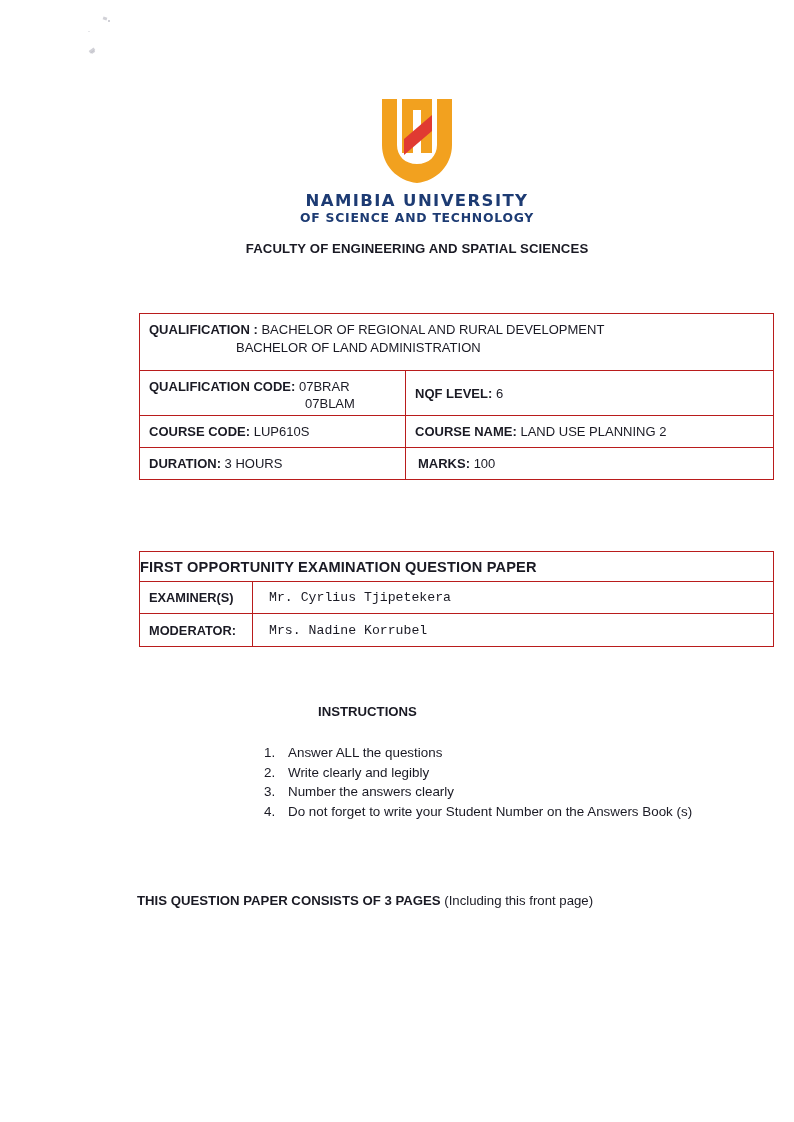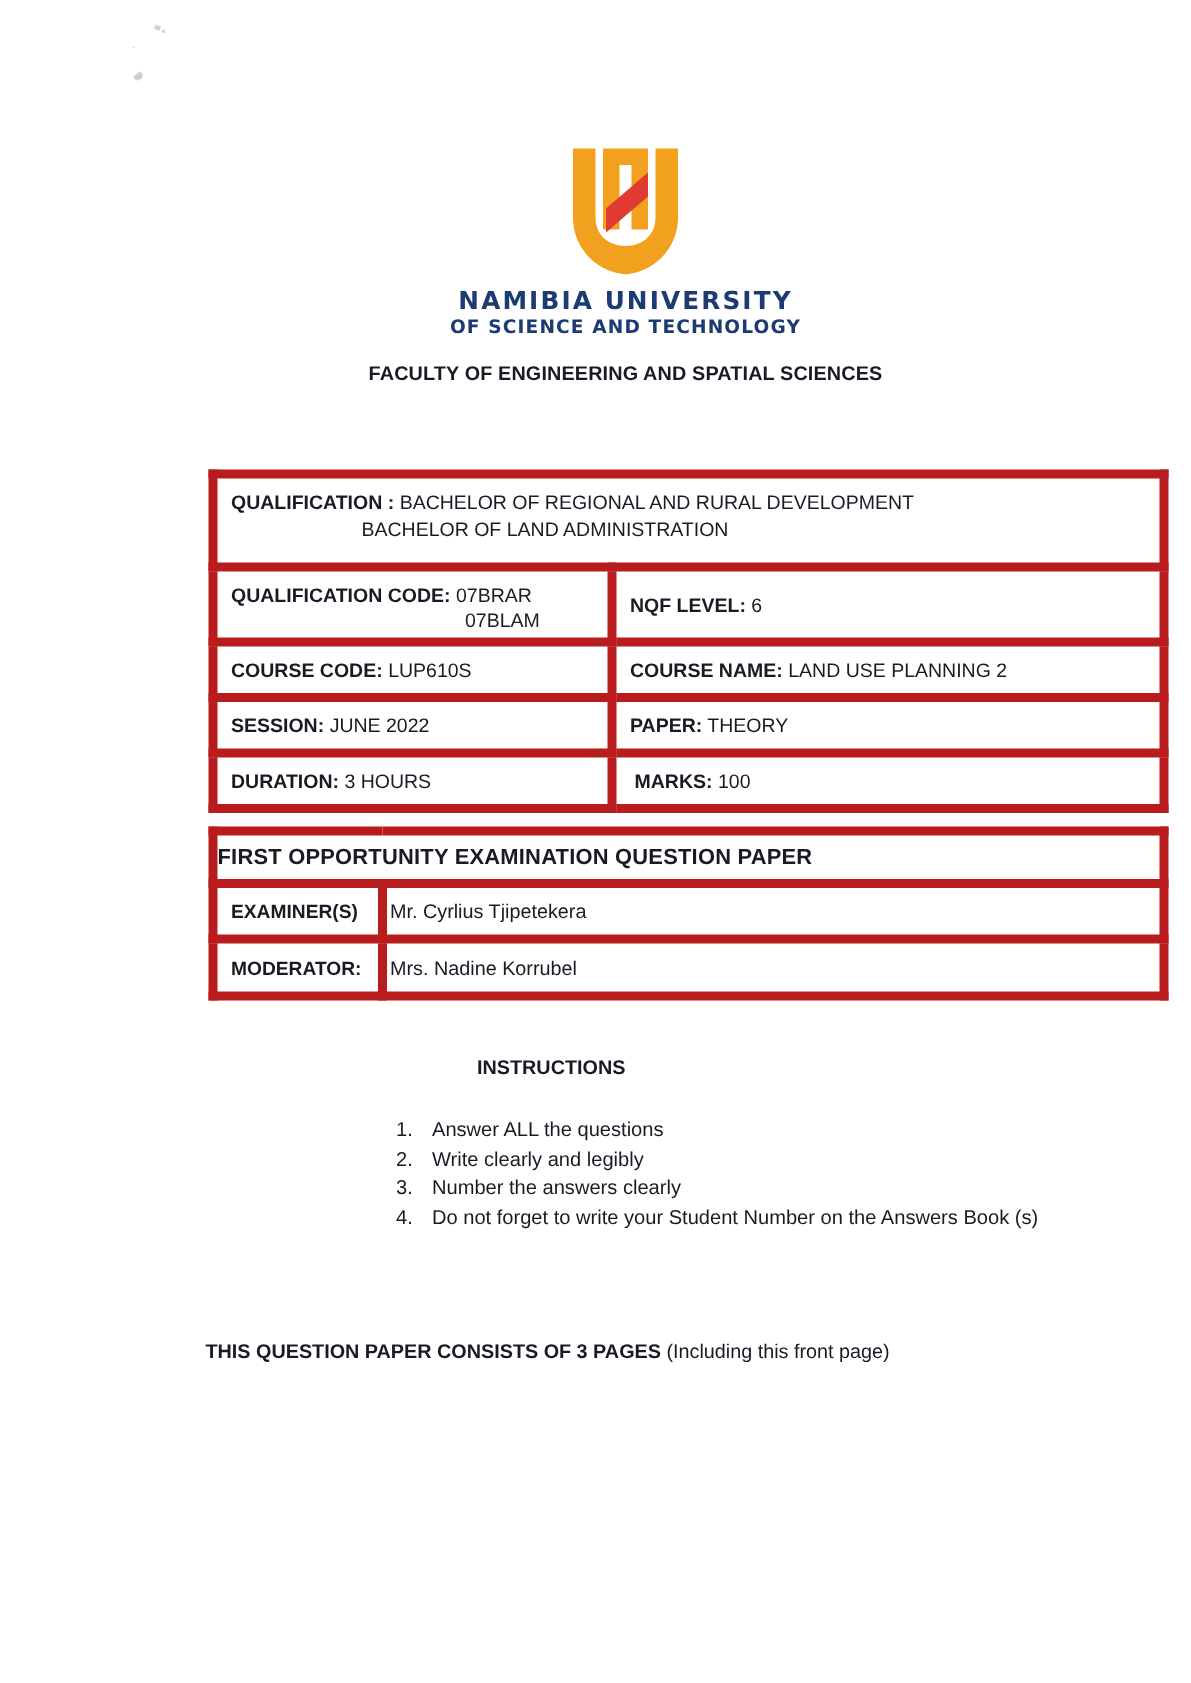--- a/index.html
+++ b/index.html
@@ -85,21 +85,21 @@
   .department-heading { top: 280px; }
 
   
   .doc-table {
     position: absolute;
     border-collapse: collapse;
     table-layout: fixed;
     background: #fff;
   }
   .doc-table td {
-    border: 6px solid #b91c1c;
+    border: 1px solid #b91c1c;
     padding: 0;
     vertical-align: middle;
     font-size: 13px;
   }
   .cell-pad { padding: 6px 9px; }
 
   .lbl { font-weight: 700; }
   .val { font-weight: 400; }
 
   
@@ -127,21 +127,21 @@
   }
   #exam-table td { height: 31px; }
   #exam-table .exam-title-cell {
     text-align: left;
     font-weight: 700;
     font-size: 14.6px;
     letter-spacing: .15px;
     height: 29px;
   }
   #exam-table .role-cell   { font-weight: 700; font-size: 12.8px; padding-left: 9px; }
-  #exam-table .person-cell { font-weight: 400; font-size: 13.2px; padding-left: 2px; }
+  #exam-table .person-cell { font-weight: 400; font-size: 13.2px; padding-left: 16px; font-family: Liberation Mono, monospace; }
   #exam-table .r-examiner td  { height: 31px; }
   #exam-table .r-moderator td { height: 32px; }
 
   
   #instructions-heading {
     position: absolute;
     left: 250px;
     top: 704px;
     font-size: 13.2px;
     font-weight: 700;
@@ -242,34 +242,20 @@
         <td>
           <div class="cell-pad">
             <span class="lbl">COURSE CODE:</span>
             <span class="val">LUP610S</span>
           </div>
         </td>
         <td>
           <div class="cell-pad">
             <span class="lbl">COURSE NAME:</span>
             <span class="val">LAND USE PLANNING 2</span>
-          </div>
-        </td>
-      </tr>
-      <tr class="r-session">
-        <td>
-          <div class="cell-pad">
-            <span class="lbl">SESSION:</span>
-            <span class="val">JUNE 2022</span>
-          </div>
-        </td>
-        <td>
-          <div class="cell-pad">
-            <span class="lbl">PAPER:</span>
-            <span class="val">THEORY</span>
           </div>
         </td>
       </tr>
       <tr class="r-duration">
         <td>
           <div class="cell-pad">
             <span class="lbl">DURATION:</span>
             <span class="val">3 HOURS</span>
           </div>
         </td>

